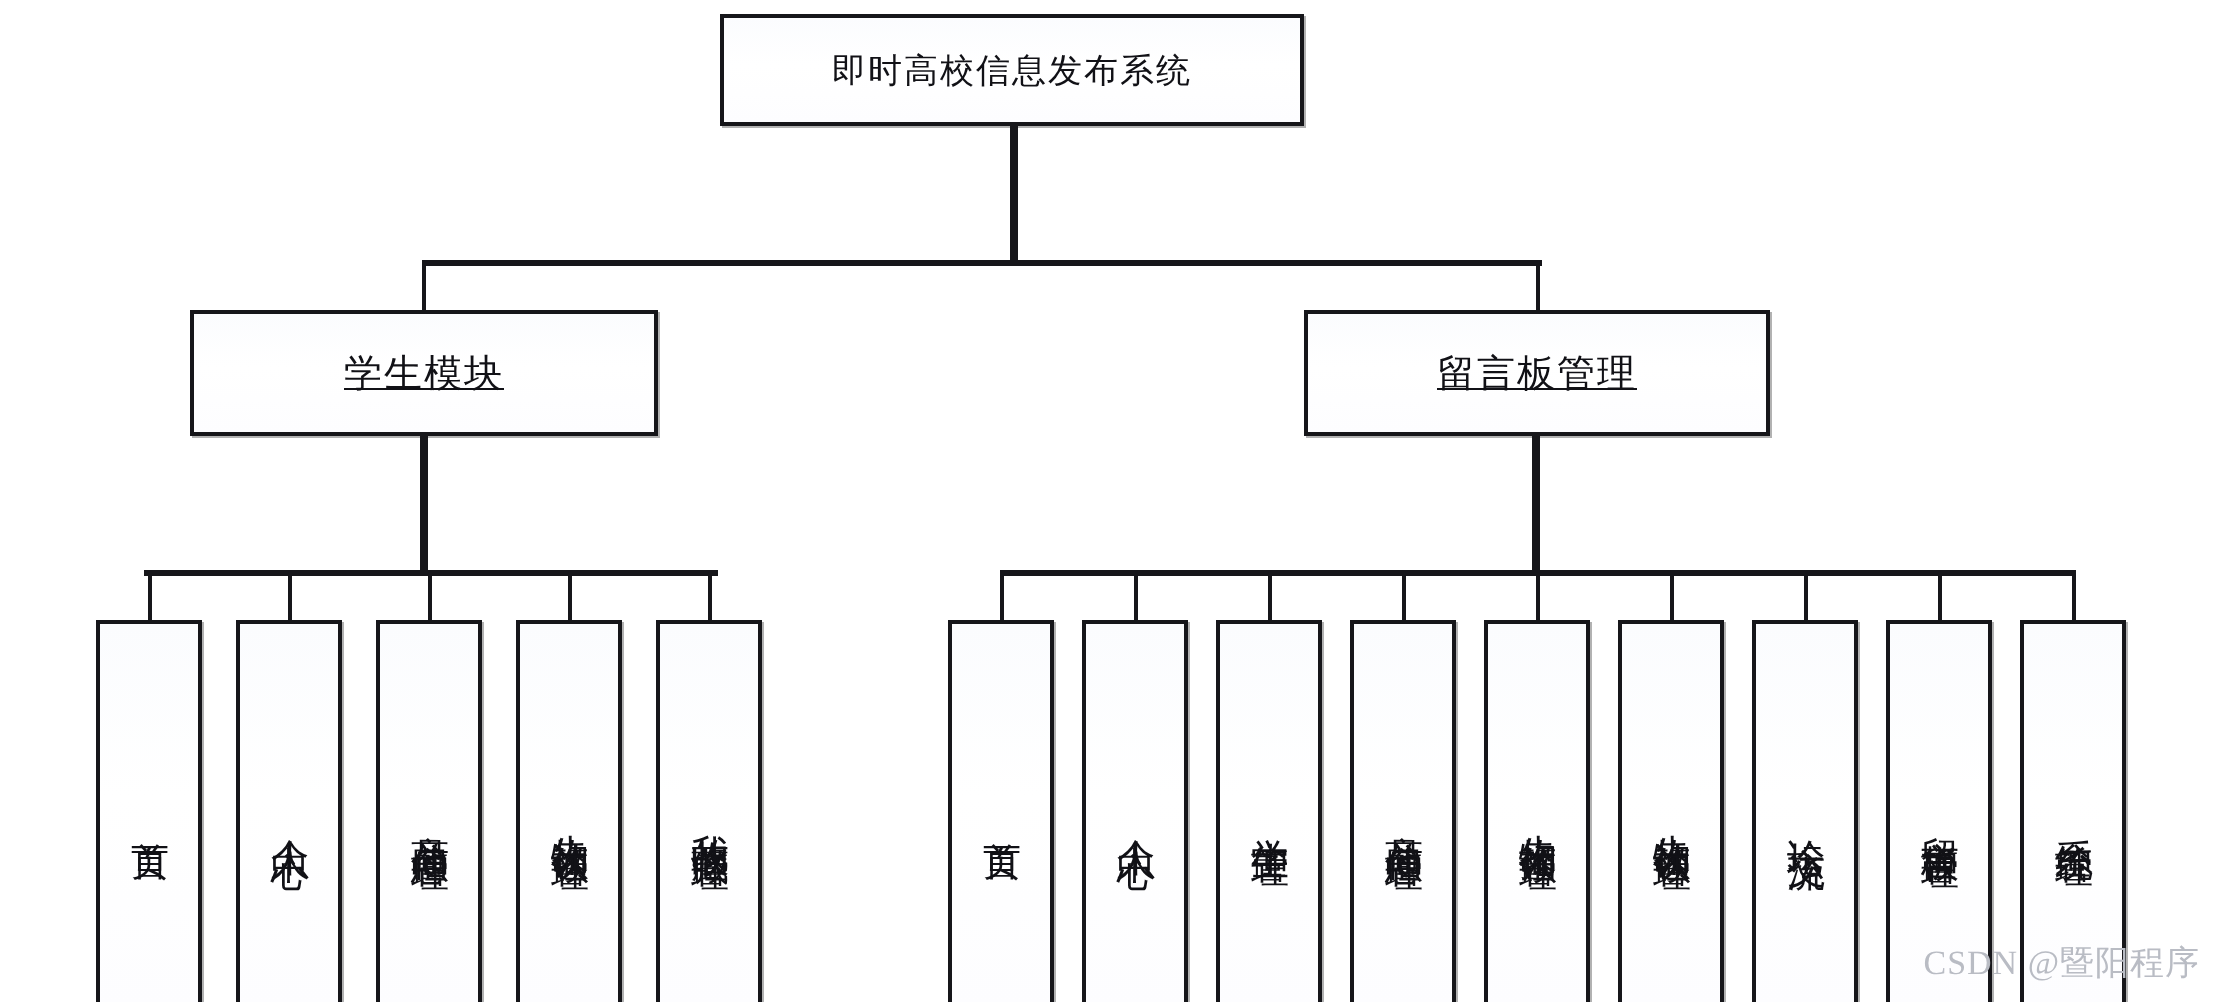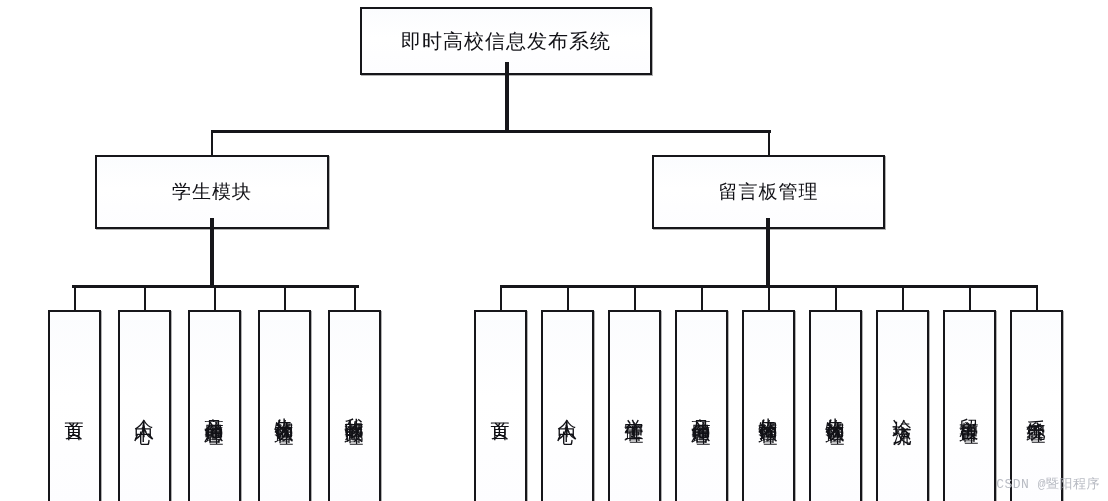--- a/index.html
+++ b/index.html
@@ -29,31 +29,32 @@
     align-items: center;
     justify-content: center;
     color: #111116;
   }
 
   
   .node.root {
     left: 360px;
     top: 7px;
     width: 292px;
-    height: 68px;
-    font-size: 20px;
+    height: 56px;
+    font-size: 17px;
     letter-spacing: 1px;
   }
 
   
   .node.module {
     top: 155px;
-    height: 74px;
+    height: 63px;
     font-size: 19px;
     letter-spacing: 1px;
+    text-decoration: underline;
   }
   .node.module.student { left: 95px;  width: 234px; }
   .node.module.admin   { left: 652px; width: 233px; }
 
   
   .node.leaf {
     top: 310px;
     height: 196px;
     border-width: 2px;
     writing-mode: vertical-rl;
@@ -74,23 +75,23 @@
   }
   .ln.v { width: 2px; }
   .ln.thick-v { width: 4px; }
   .ln.thick-h { height: 3px; }
 
   
   .watermark {
     position: absolute;
     right: 8px;
     bottom: 8px;
-    font-size: 13px;
+    font-size: 17px;
     color: #b9bcc4;
-    font-family: Liberation Mono, monospace;
+    font-family: Liberation Serif, serif;
     letter-spacing: 0.5px;
     white-space: nowrap;
     pointer-events: none;
   }
 </style>
 </head>
 <body>
 
 <div id="diagram">
 

